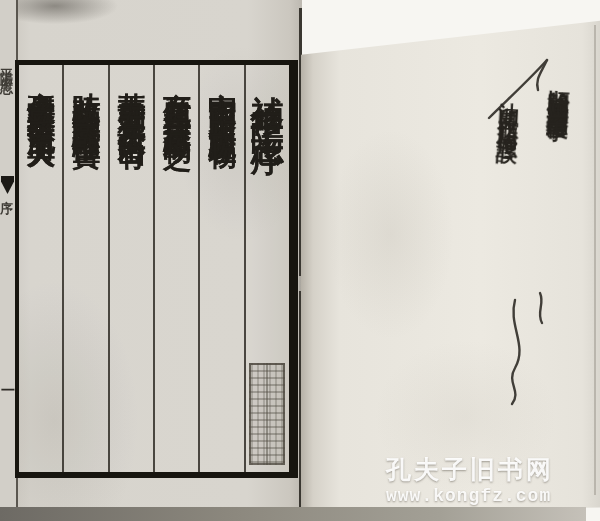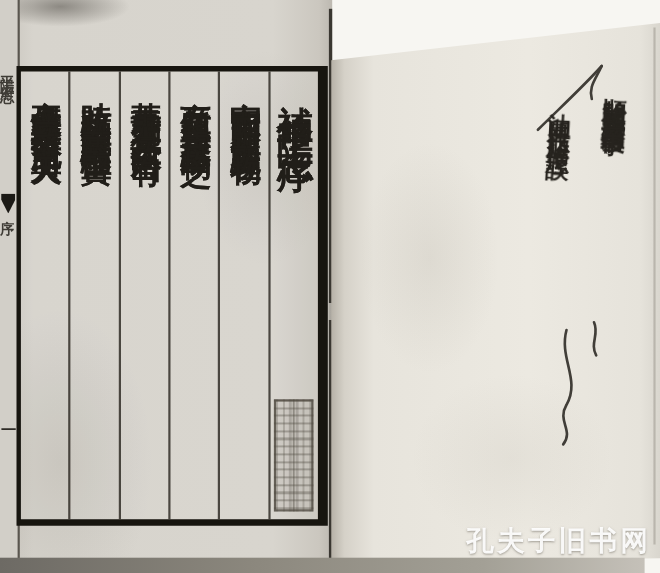--- a/index.html
+++ b/index.html
@@ -103,22 +103,22 @@
     writing-mode:vertical-rl;text-orientation:upright;
     color:#26231e;font-weight:600;white-space:nowrap;
     filter:blur(0.25px);
   }
   .annot-a{left:243px;top:72px;font-size:22px;letter-spacing:2.5px;transform:rotate(2.5deg);}
   .annot-b{left:194px;top:86px;font-size:21px;letter-spacing:5px;transform:rotate(3deg);}
   .flourish{position:absolute;left:0;top:0;width:299px;height:521px;pointer-events:none;}
 
   
   .watermark{
-    position:absolute;right:8px;bottom:14px;width:190px;text-align:right;
-    font-family:Liberation Sans, sans-serif;
+    position:absolute;right:24px;bottom:14px;width:190px;text-align:left;
+    font-family:Liberation Mono, monospace;
     color:rgba(255,255,255,0.92);
     text-shadow:0 1px 2px rgba(108,103,93,0.6);
     line-height:1.15;
   }
   .wm1{font-size:25px;font-weight:700;letter-spacing:3px;}
   .wm2{font-size:18px;font-weight:700;letter-spacing:1px;opacity:0.95;}
 
   
   .bottom-band{
     position:absolute;left:0;top:507px;width:586px;height:14px;
@@ -172,17 +172,18 @@
       <g stroke="#2a2722" stroke-width="2.4" fill="none" stroke-linecap="round" opacity="0.88">
         <path d="M188,118 C206,100 228,80 246,60"></path>
         <path d="M246,60 C240,73 234,79 237,90"></path>
         <path d="M214,300 C207,326 227,345 214,368 C205,383 221,391 211,404"></path>
         <path d="M239,293 C244,304 235,312 241,323"></path>
       </g>
     </svg>
 
     <div class="watermark">
       <div class="wm1">孔夫子旧书网</div>
+      <div class="wm2">www.kongfz.com</div>
     </div>
   </div>
 
   <div class="bottom-band"></div>
 </div>
 
 </body></html>

